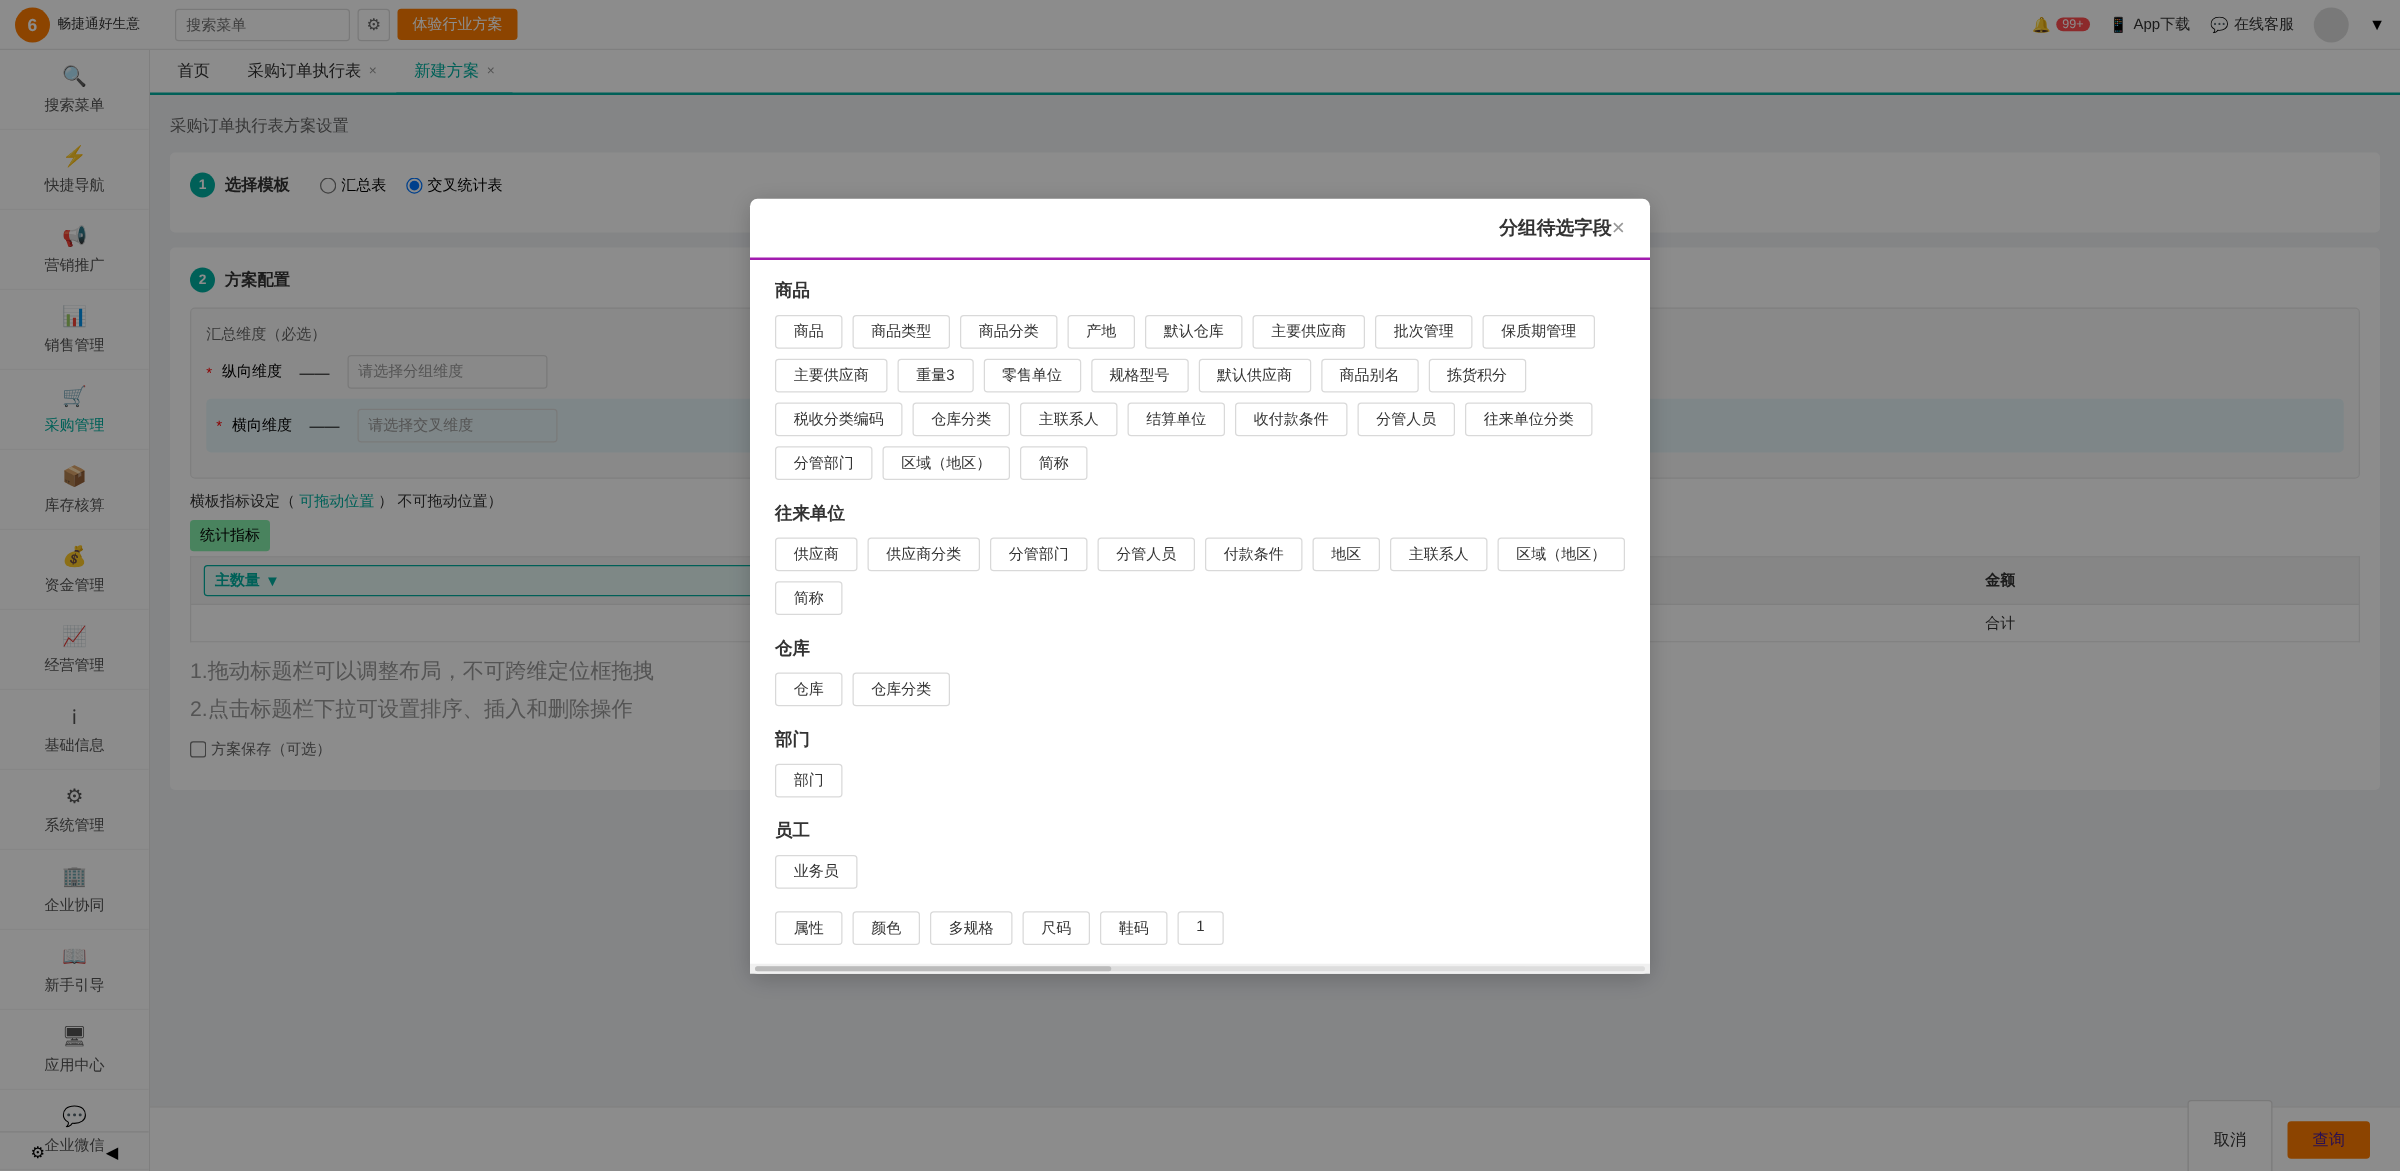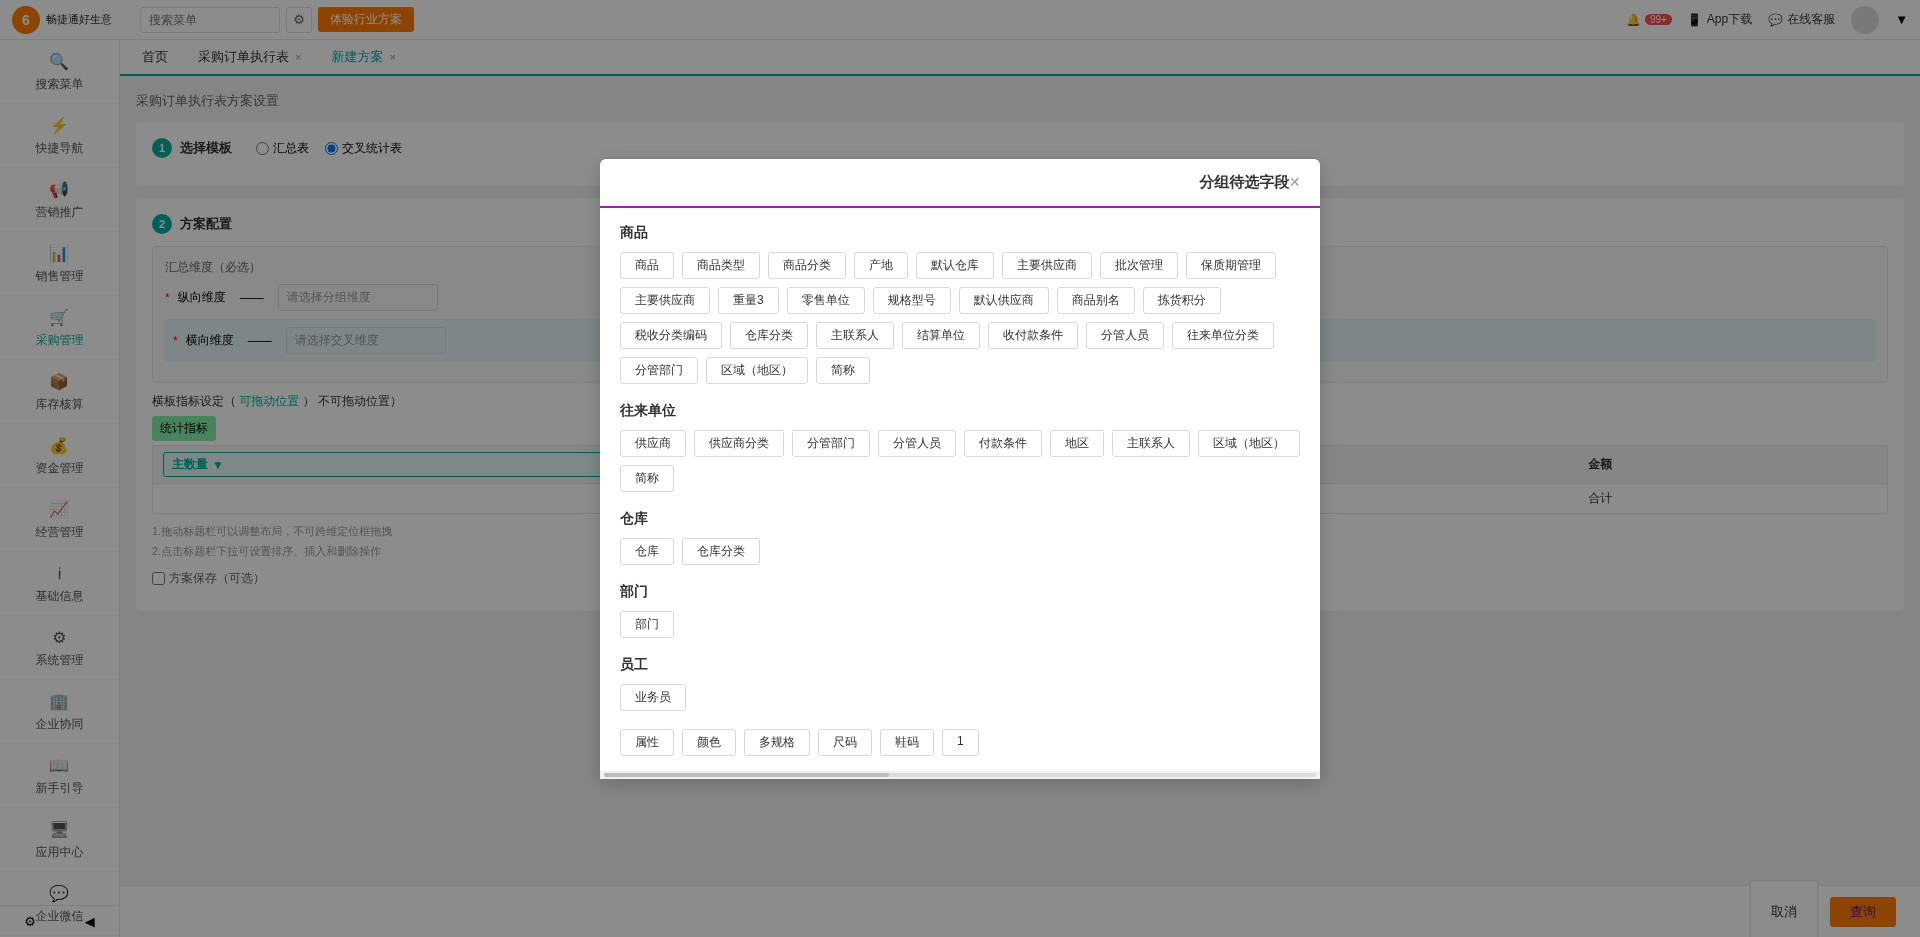--- a/index.html
+++ b/index.html
@@ -245,21 +245,21 @@
       border: 1px solid #00b0a0;
       border-radius: 3px;
       padding: 3px 8px;
       font-size: 12px;
       color: #00b0a0;
       display: flex;
       align-items: center;
       gap: 4px;
     }
 
-    .notes { font-size: 11px; color: #999; line-height: 1.8; margin-top: 8px; }
+    .notes { font-size: 17px; color: #999; line-height: 1.8; margin-top: 8px; }
 
     .footer-bar {
       display: flex;
       align-items: center;
       gap: 8px;
       padding: 8px 0;
     }
     .checkbox-label { display: flex; gap: 4px; font-size: 12px; color: #666; cursor: pointer; }
 
     

